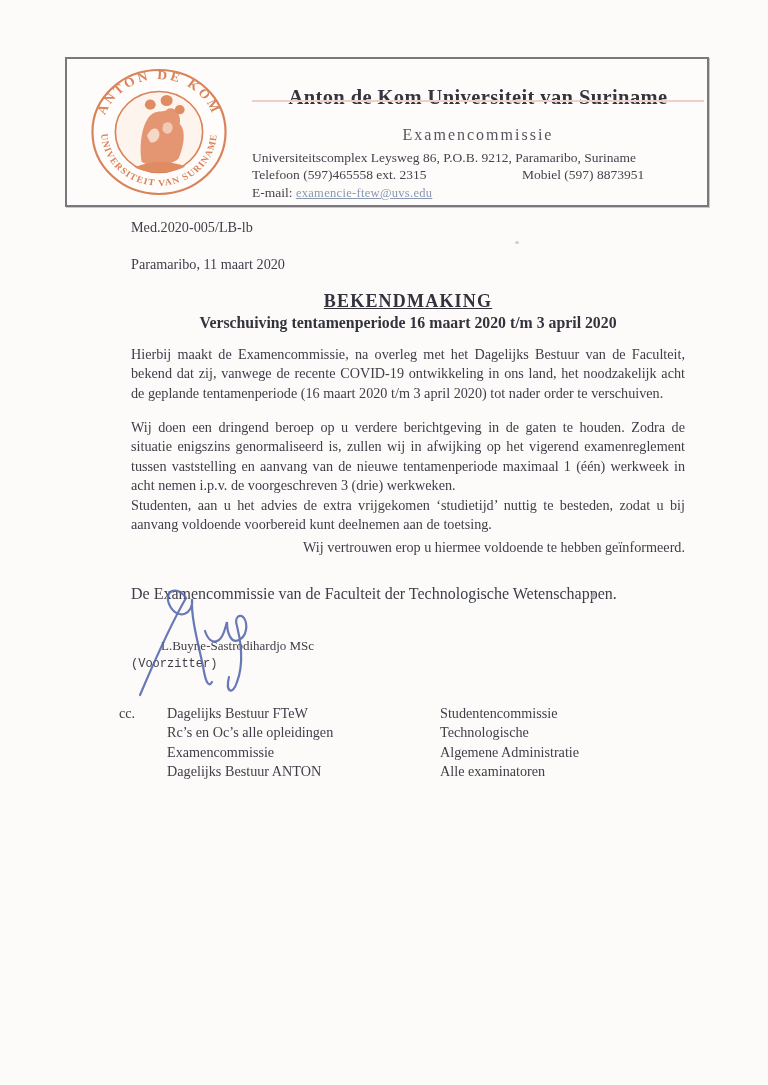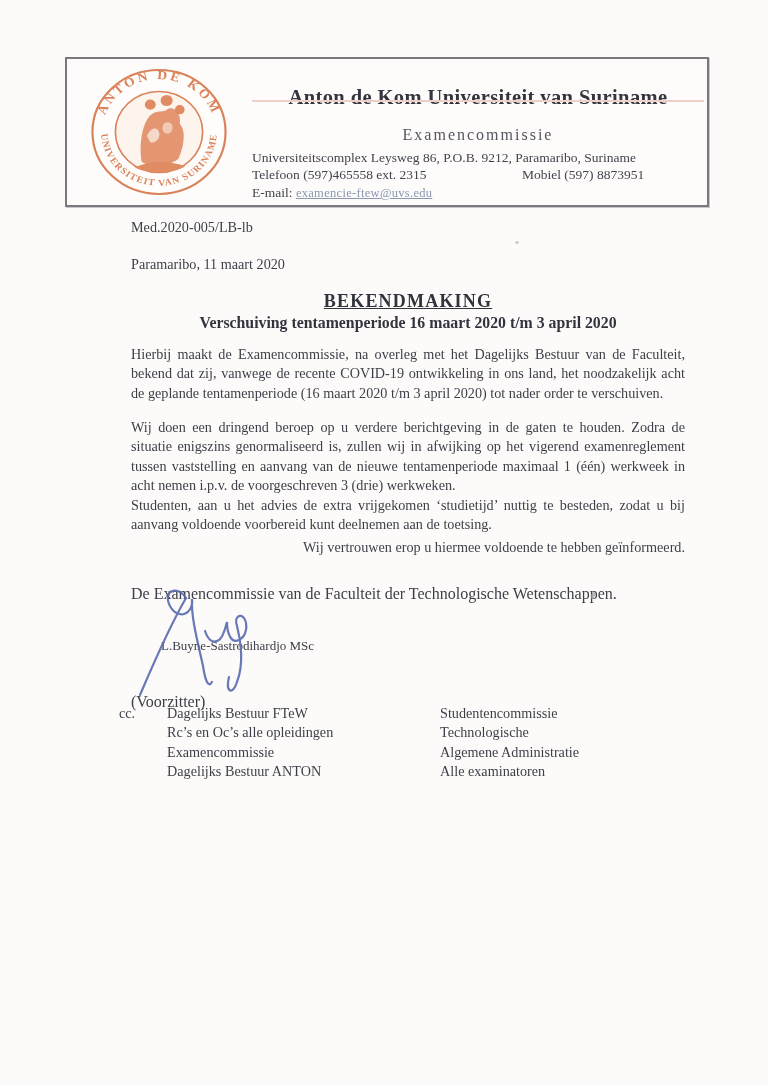--- a/index.html
+++ b/index.html
@@ -64,21 +64,21 @@
     left:131px;width:554px;
     font-size:14.2px;line-height:19.4px;text-align:justify;
     color:#3e3e49;
   }
   .para p{margin:0;}
   .p1{top:345px;}
   .p2{top:418px;}
   .p4{top:538px;text-align:right;}
   .closing{left:131px;top:585px;font-size:16px;white-space:nowrap;}
   .sig-name{left:131px;top:638px;font-size:13px;white-space:nowrap;margin-left:30px;}
-  .sig-role{left:131px;top:693px;font-size:16px;}
+  .sig-role{left:131px;top:657px;font-size:12px;font-family:Liberation Mono, monospace;}
   .signature{left:118px;top:583px;width:160px;height:125px;z-index:5;}
 
   
   .cc-block{left:119px;top:704px;width:566px;font-size:14.2px;line-height:19.4px;}
   .cc-label{left:0;top:0;}
   .cc-col1{left:48px;top:0;}
   .cc-col2{left:321px;top:0;}
   .cc-col1 div,.cc-col2 div{white-space:nowrap;}
 
   

